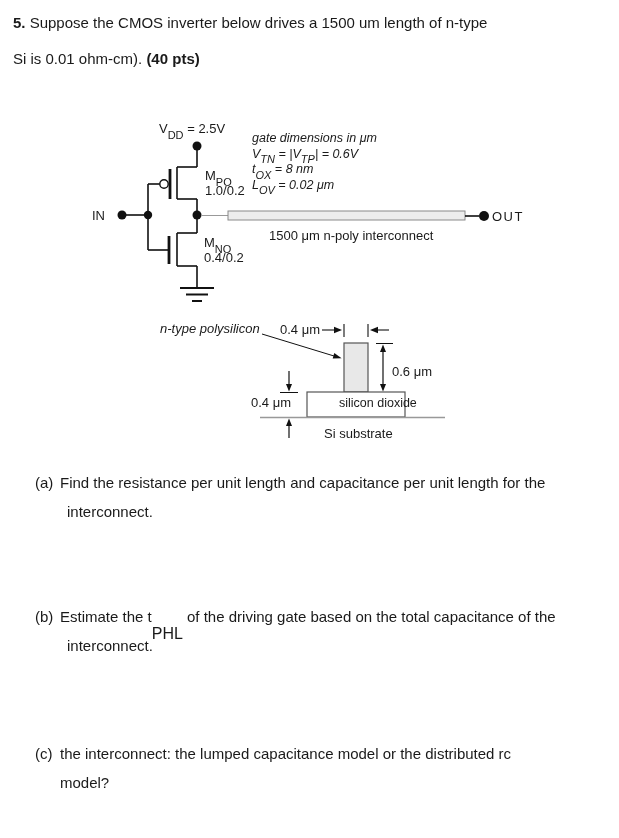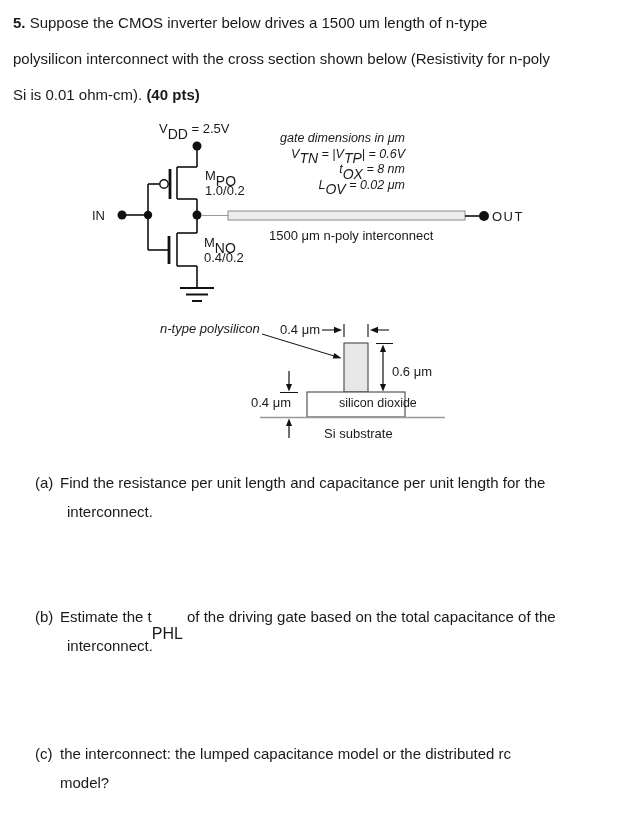--- a/index.html
+++ b/index.html
@@ -6,34 +6,33 @@
   .page{position:relative;width:619px;height:838px;background:#ffffff;
         font-family:"Liberation Sans", sans-serif;color:#1a1a1a;overflow:hidden;}
   .para{position:absolute;left:13px;top:5px;width:600px;font-size:15px;line-height:36px;}
   .bold{font-weight:bold;}
   .q{position:absolute;width:580px;font-size:15px;line-height:29px;}
   .q .marker{position:absolute;left:35px;top:0;}
   .q .qline{margin-left:60px;}
   .lbl{position:absolute;font-size:13px;white-space:nowrap;}
   .lbl.it{font-style:italic;}
   .lbl.center{text-align:left;white-space:normal;}
-  sub.s{font-size:14px;position:relative;top:2px;line-height:0;}
+  sub.s{font-size:11px;position:relative;top:2px;line-height:0;}
   .smallcap{font-size:16px;position:relative;top:17px;}
-  .anno{position:absolute;left:240px;top:131px;width:165px;text-align:right;
+  .anno{position:absolute;left:252px;top:131px;width:165px;text-align:left;
         font-style:italic;font-size:12.5px;line-height:15.5px;white-space:nowrap;}
   svg{position:absolute;left:0;top:115px;}
 </style>
 </head>
 <body>
 
 <div class="page">
 
   <div class="para">
     <div><span class="bold">5.</span><span> Suppose the CMOS inverter below drives a 1500 um length of n-type</span></div>
-    <div>polysilicon interconnect with the cross section shown below (Resistivity for n-poly</div>
     <div><span>Si is 0.01 ohm-cm). </span><span class="bold">(40 pts)</span></div>
   </div>
 
   <svg width="619" height="345" viewBox="0 115 619 345">
     <g stroke="#111" stroke-width="1.6" fill="none">
       <path d="M197,146 V167"></path>
       <path d="M177,167 H197"></path>
       <path d="M177,167 V199"></path>
       <path d="M177,199 H197"></path>
       <path d="M197,199 V233"></path>

